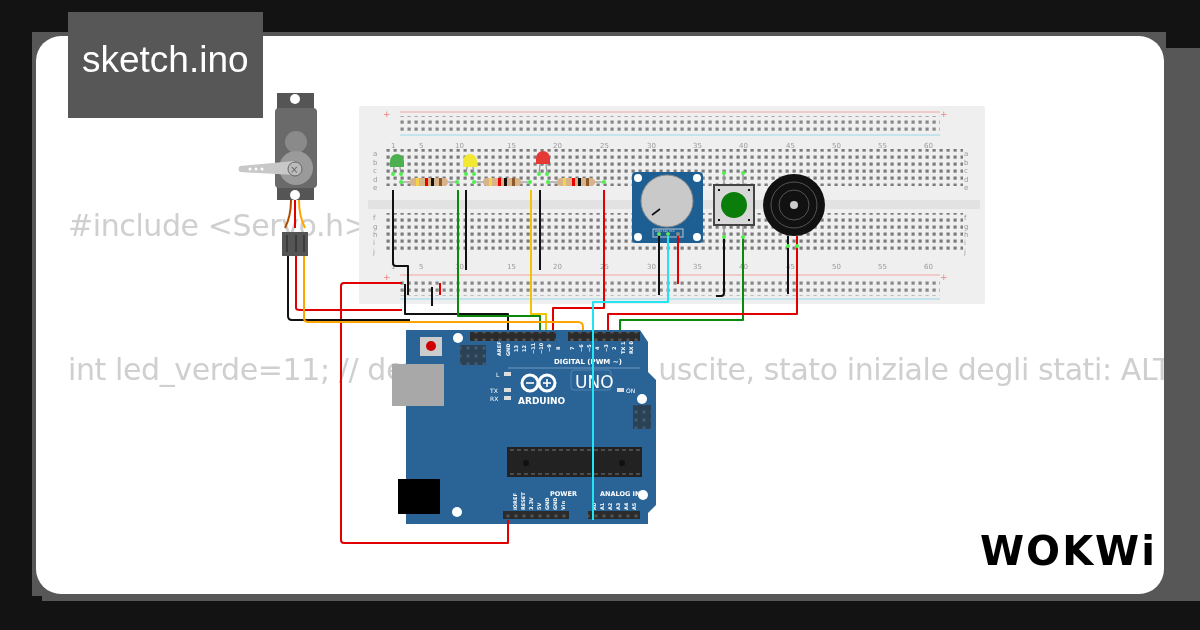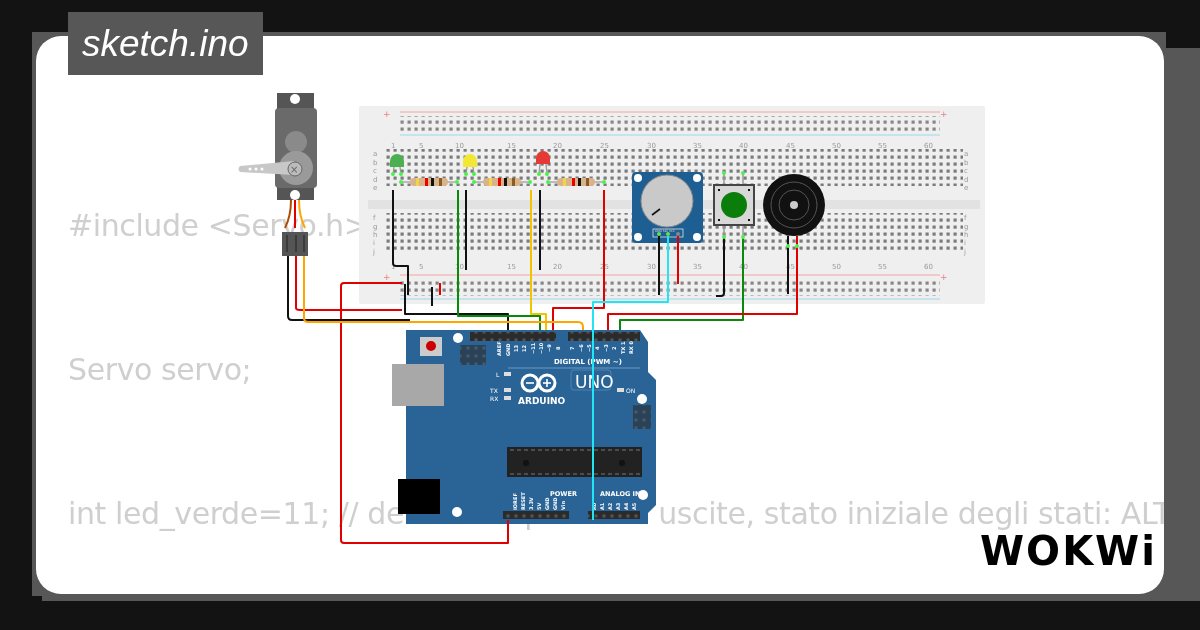--- a/index.html
+++ b/index.html
@@ -2,33 +2,32 @@
 <html><head>
 <meta charset="utf-8">
 <style>
   html,body{margin:0;padding:0;}
   body{width:1200px;height:630px;background:#131313;position:relative;overflow:hidden;font-family:"DejaVu Sans",sans-serif;}
   .shadow{position:absolute;left:42px;top:48px;width:1182px;height:553px;background:#575757;}
   .card{position:absolute;left:32px;top:32px;width:1134px;height:564px;background:#575757;}
   .paper{position:absolute;left:36px;top:36px;width:1128px;height:558px;background:#ffffff;overflow:hidden;border-radius:25px;}
   .code{position:absolute;left:32px;top:70px;margin:0;font-family:"DejaVu Sans",sans-serif;font-size:30px;line-height:48px;color:#cfcfcf;white-space:pre;letter-spacing:-0.4px;}
   .code div{height:48px;}
-  .title{position:absolute;left:68px;top:12px;height:63px;background:#575757;color:#fff;font-family:"Liberation Sans",sans-serif;font-size:37px;line-height:63px;padding:0 14px;font-style:italic;}
+  .title{position:absolute;left:68px;top:12px;height:74px;background:#575757;color:#fff;font-family:"Liberation Sans",sans-serif;font-size:37px;line-height:63px;padding:16px 14px;}
   .logo{position:absolute;left:980px;top:528px;font-family:"DejaVu Sans",sans-serif;font-weight:bold;font-size:40px;letter-spacing:2px;color:#000;background:rgba(255,255,255,0.0);}
   svg.diagram{position:absolute;left:0;top:0;}
 </style>
 </head>
 <body>
 
 <div class="shadow"></div>
 <div class="card"></div>
 <div class="paper">
   <div class="code">
     <div>#include &lt;Servo.h&gt;</div>
-    <div>Servo servo;</div>
     <div>int led_verde=11; // definisco i pin delle uscite, stato iniziale degli stati: ALTO</div>
     
     
     
     
     
     
     
     
   </div>

